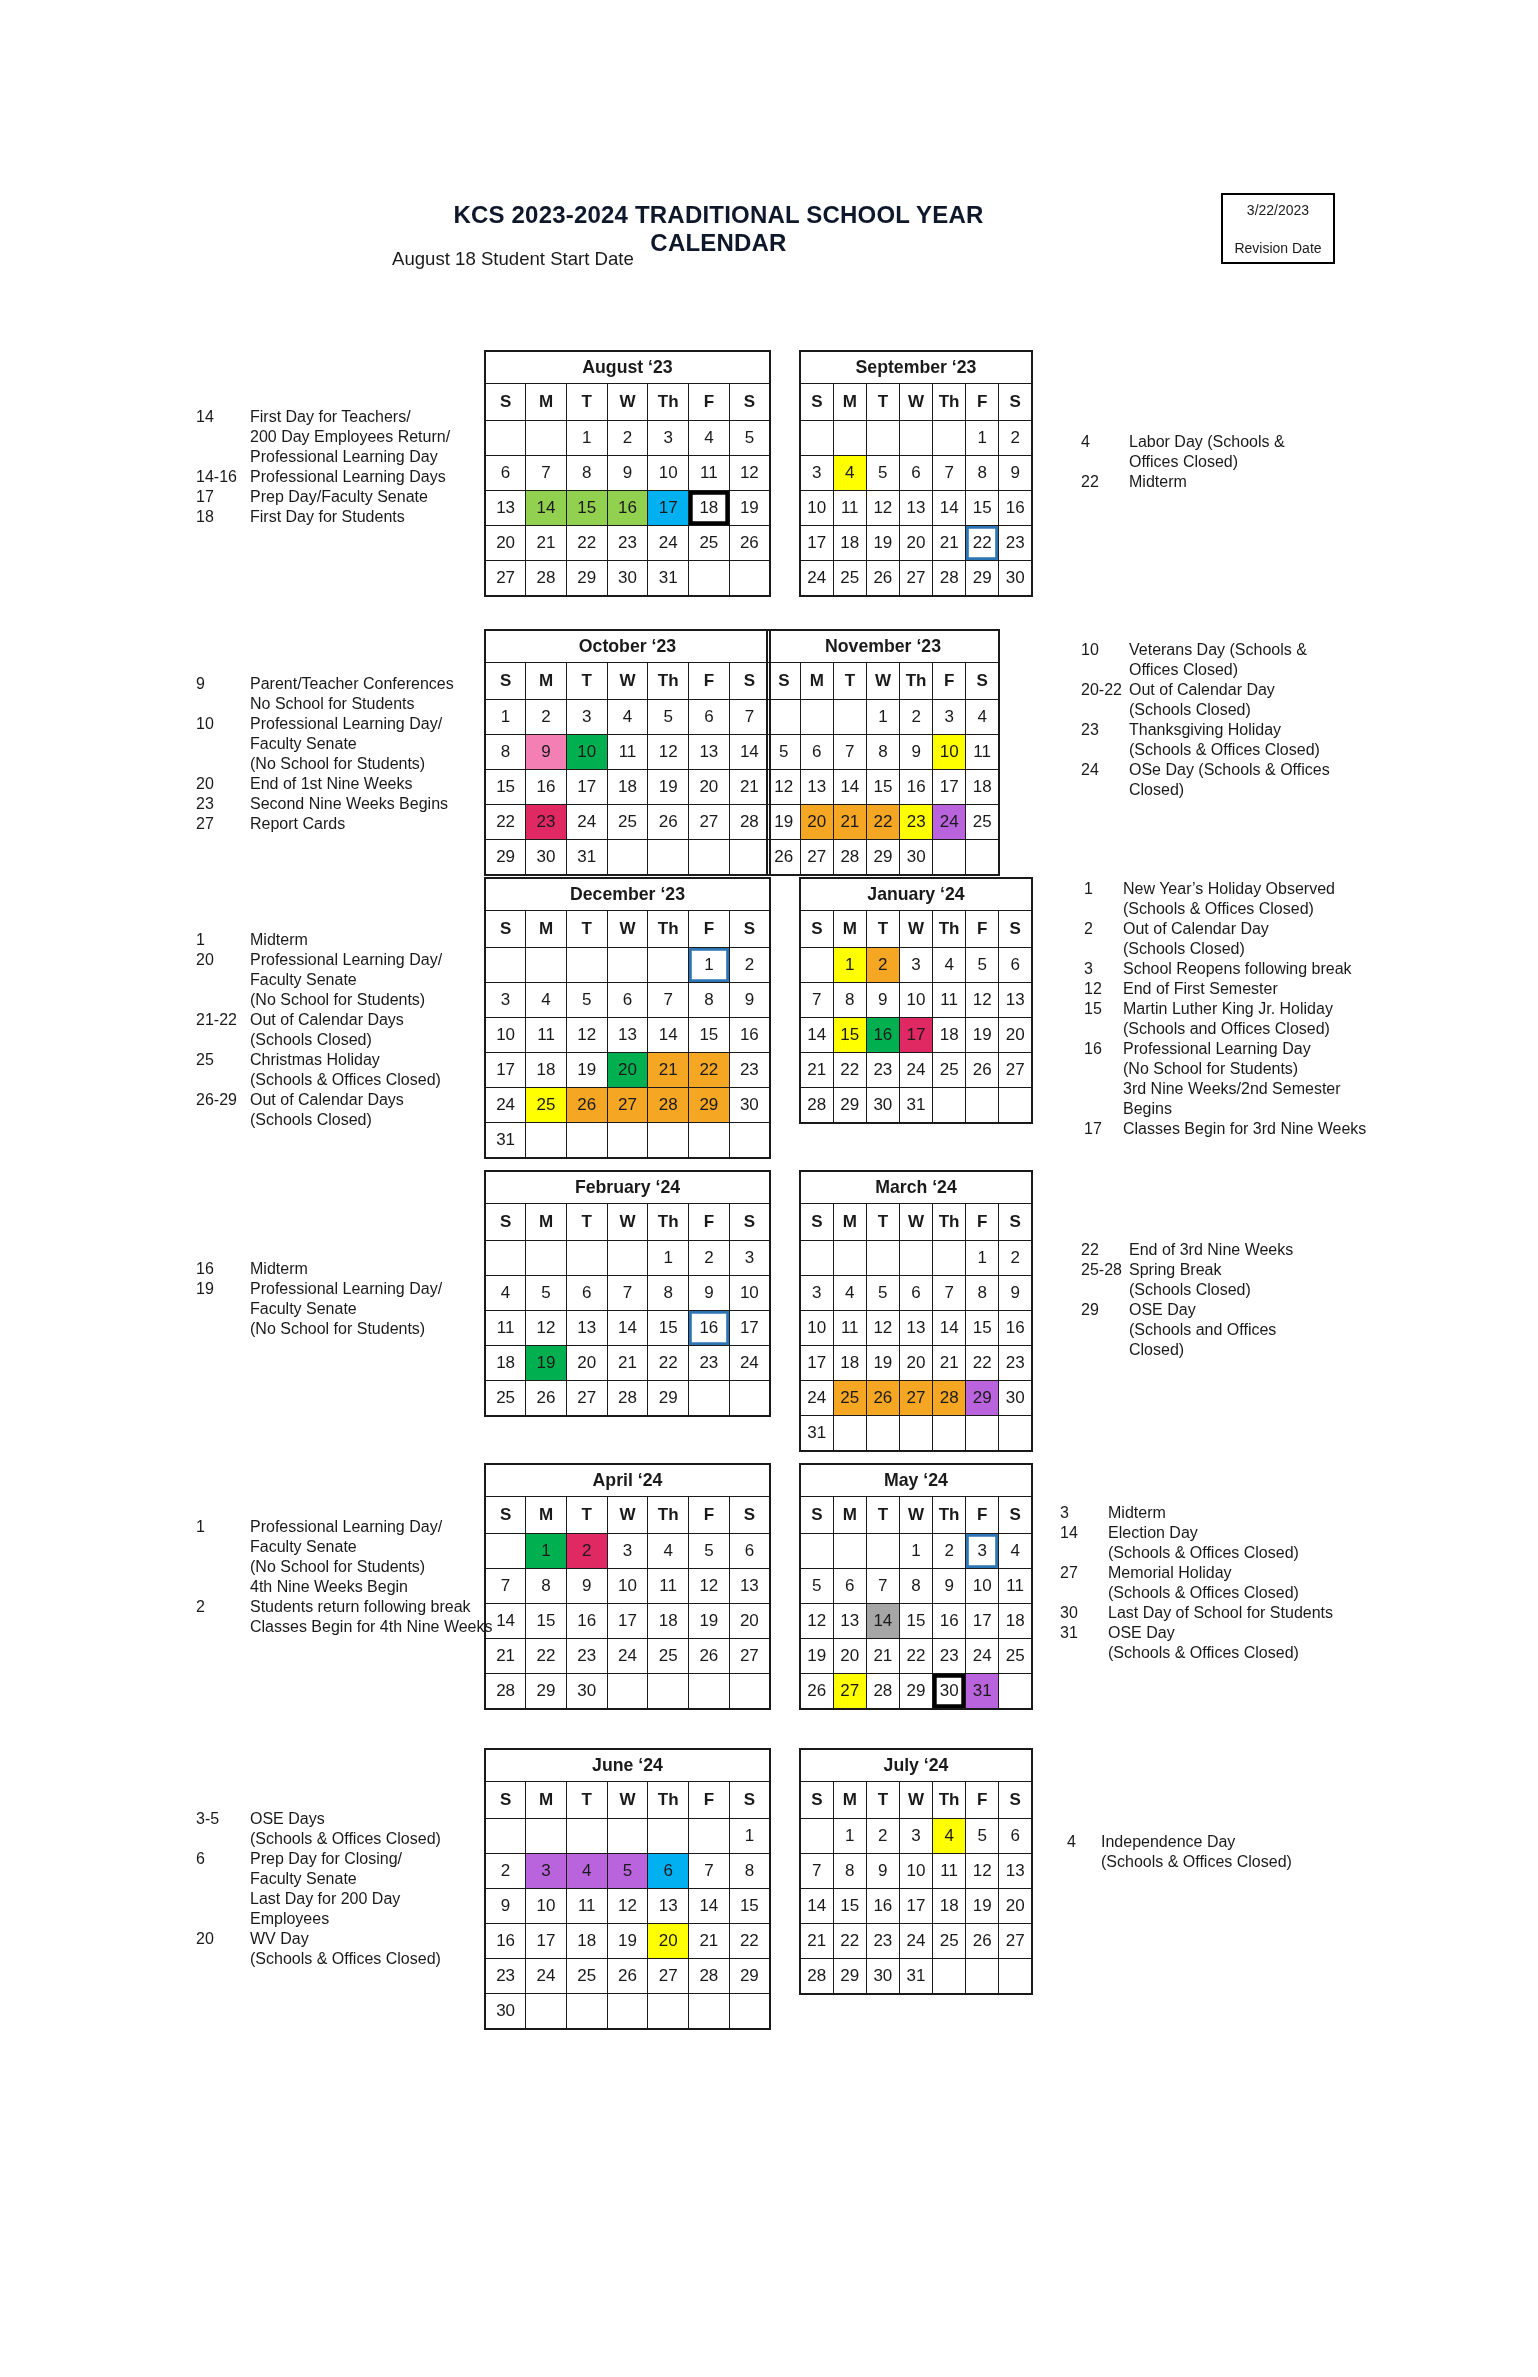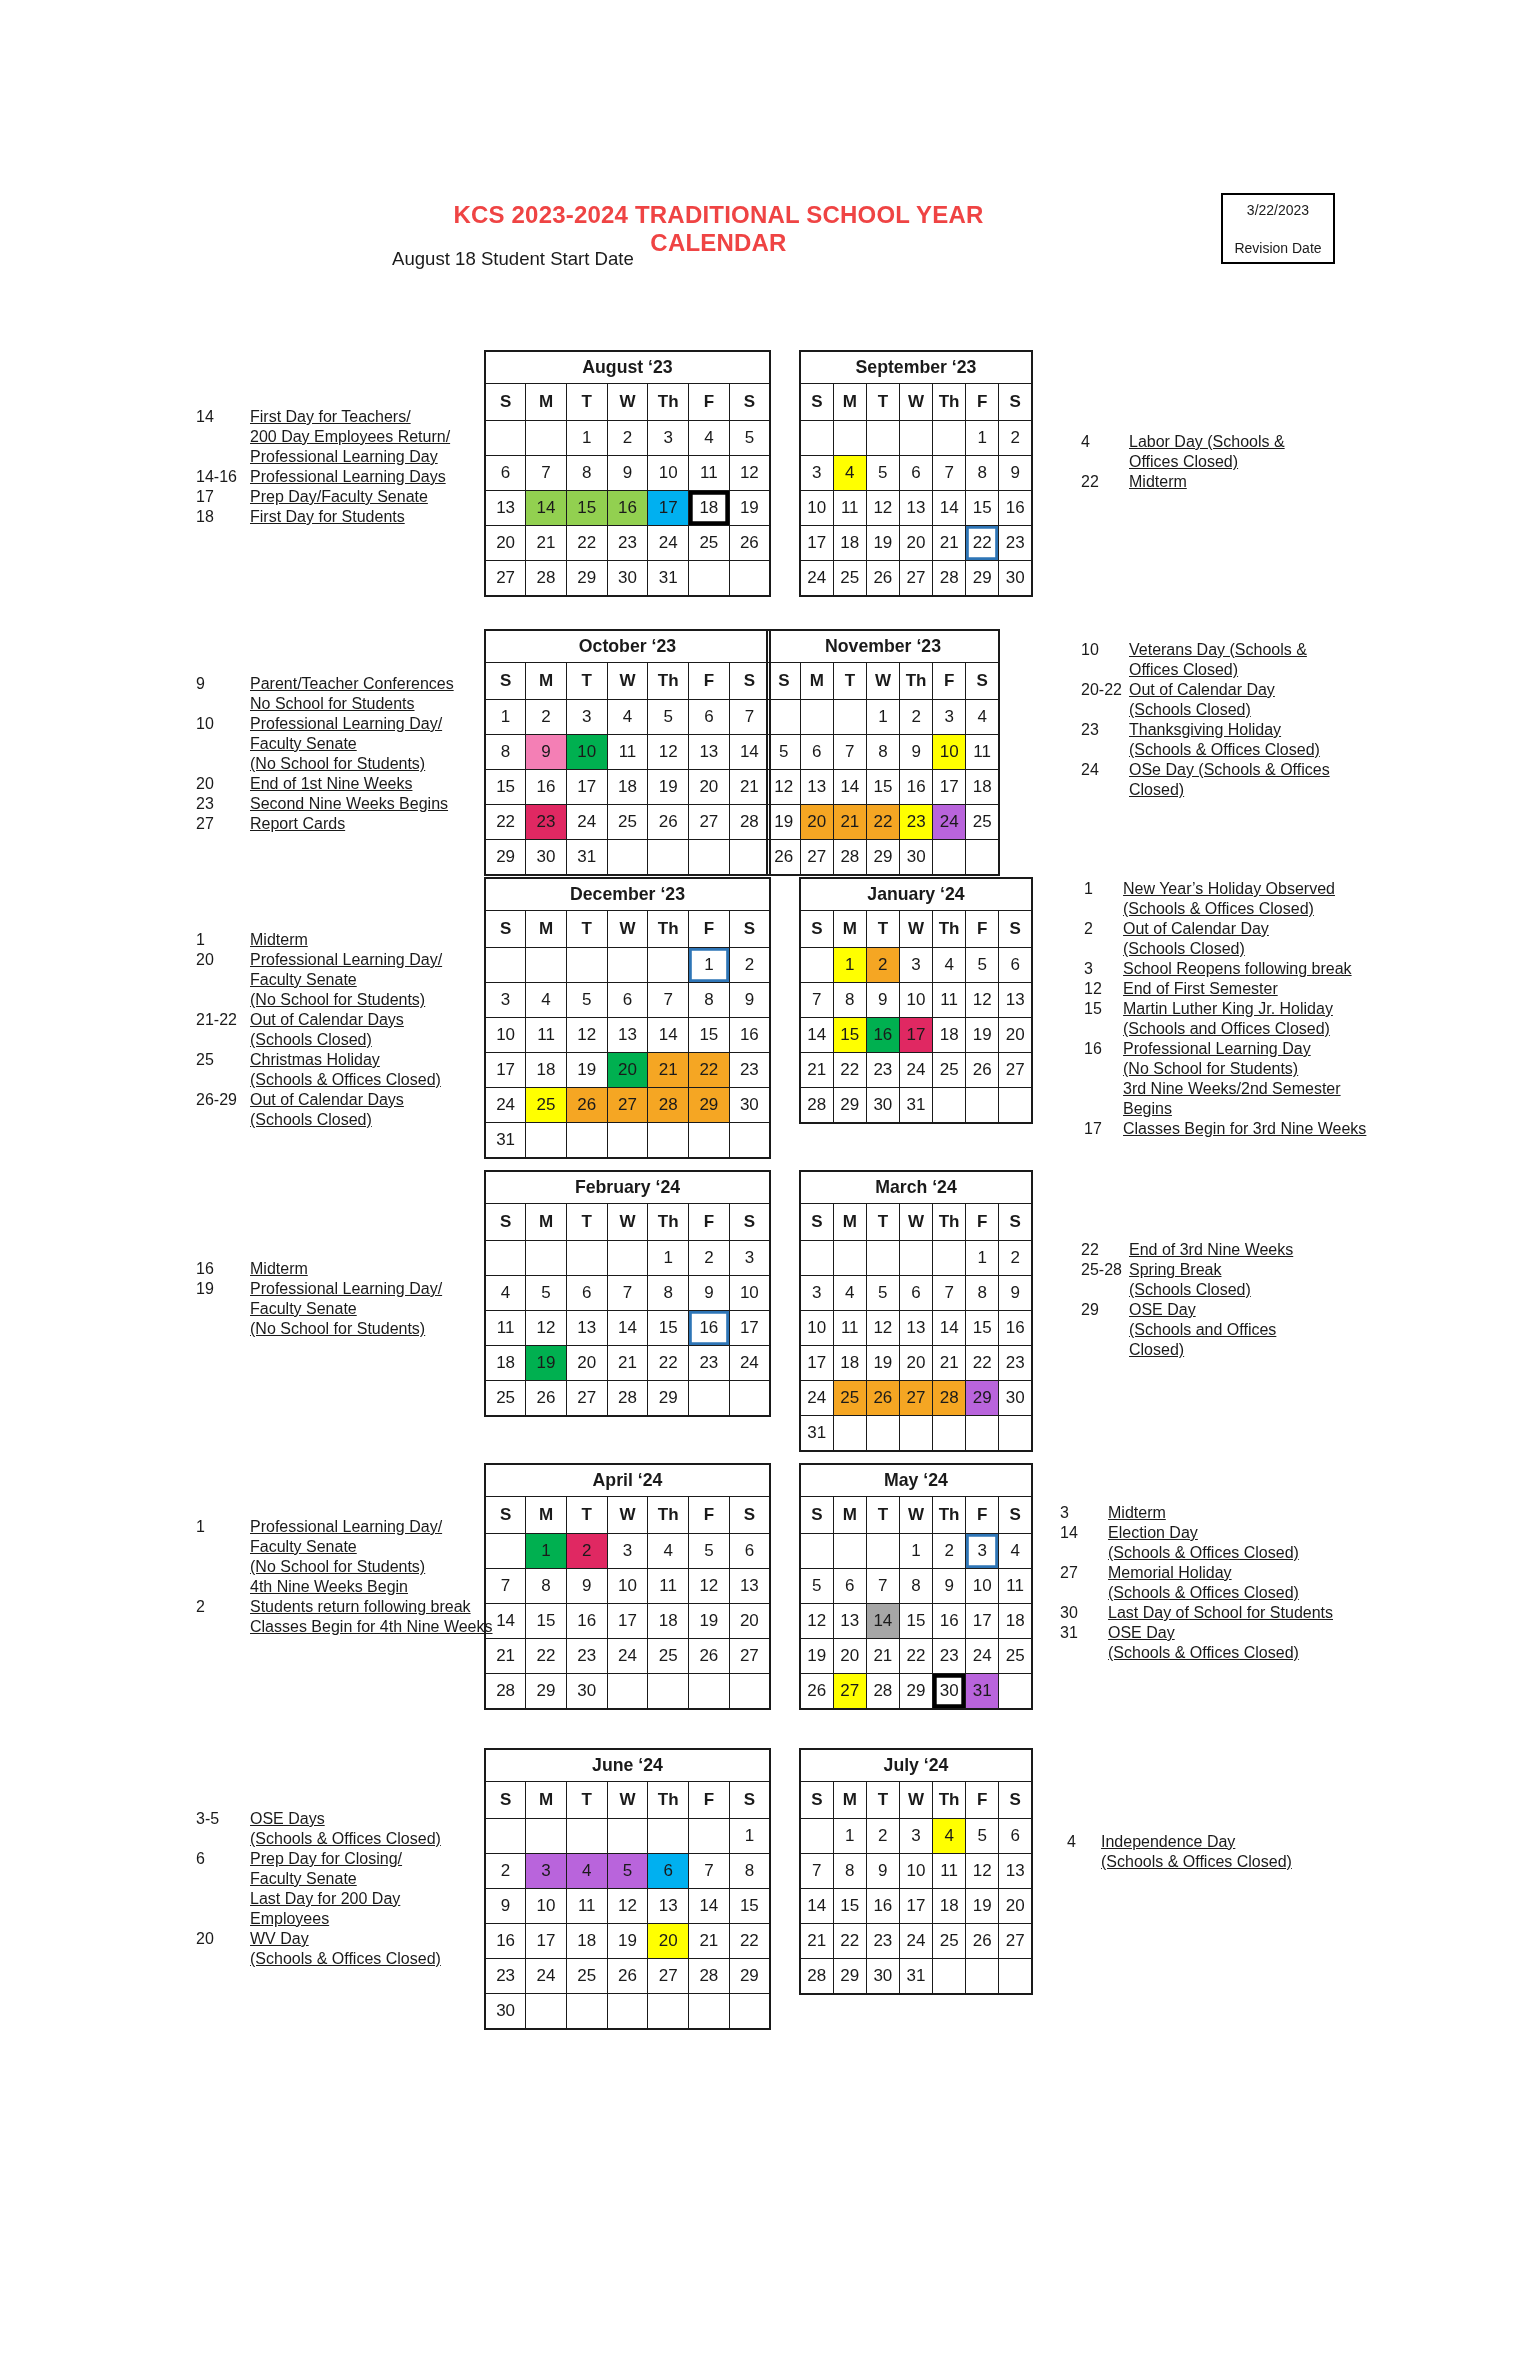--- a/index.html
+++ b/index.html
@@ -34,41 +34,41 @@
   #cal8{left:484px;top:1463px} #cal9{left:799px;top:1463px}
   #cal10{left:484px;top:1748px} #cal11{left:799px;top:1748px}
 
   
   .ann{position:absolute;font-size:16px;line-height:20px;}
   .ann-item{display:flex;align-items:flex-start;}
   .ann-num{flex:0 0 54px;}
   .ann-right .ann-num{flex:0 0 48px;}
   #ann-jan .ann-num{flex:0 0 39px;}
   #ann-jul .ann-num{flex:0 0 34px;}
-  .ann-text{flex:1;text-decoration:underline;}
+  .ann-text{flex:1;}
 
   #ann-aug{left:196px;top:407px;width:294px}
   #ann-sep{left:1081px;top:432px;width:308px}
   #ann-oct{left:196px;top:674px;width:303px}
   #ann-nov{left:1081px;top:640px;width:322px}
   #ann-dec{left:196px;top:930px;width:303px}
   #ann-jan{left:1084px;top:879px;width:326px}
   #ann-feb{left:196px;top:1259px;width:298px}
   #ann-mar{left:1081px;top:1240px;width:308px}
   #ann-apr{left:196px;top:1517px;width:312px}
   #ann-may{left:1060px;top:1503px;width:331px}
   #ann-jun{left:196px;top:1809px;width:298px}
   #ann-jul{left:1067px;top:1832px;width:317px}
 </style>
 </head>
 <body>
 
 <div class="page">
 
-  <div class="page-title" style="color: #ef4444;">KCS 2023-2024 TRADITIONAL SCHOOL YEAR CALENDAR</div>
+  <div class="page-title" style="color: #0f172a;">KCS 2023-2024 TRADITIONAL SCHOOL YEAR CALENDAR</div>
   <div class="page-subtitle">August 18 Student Start Date</div>
 
   <div class="revision-box">
     <div class="revision-date">3/22/2023</div>
     <div class="revision-label">Revision Date</div>
   </div>
 
   <div class="cal col-a" id="cal0">
       <table class="cal-table">
         <tbody>

